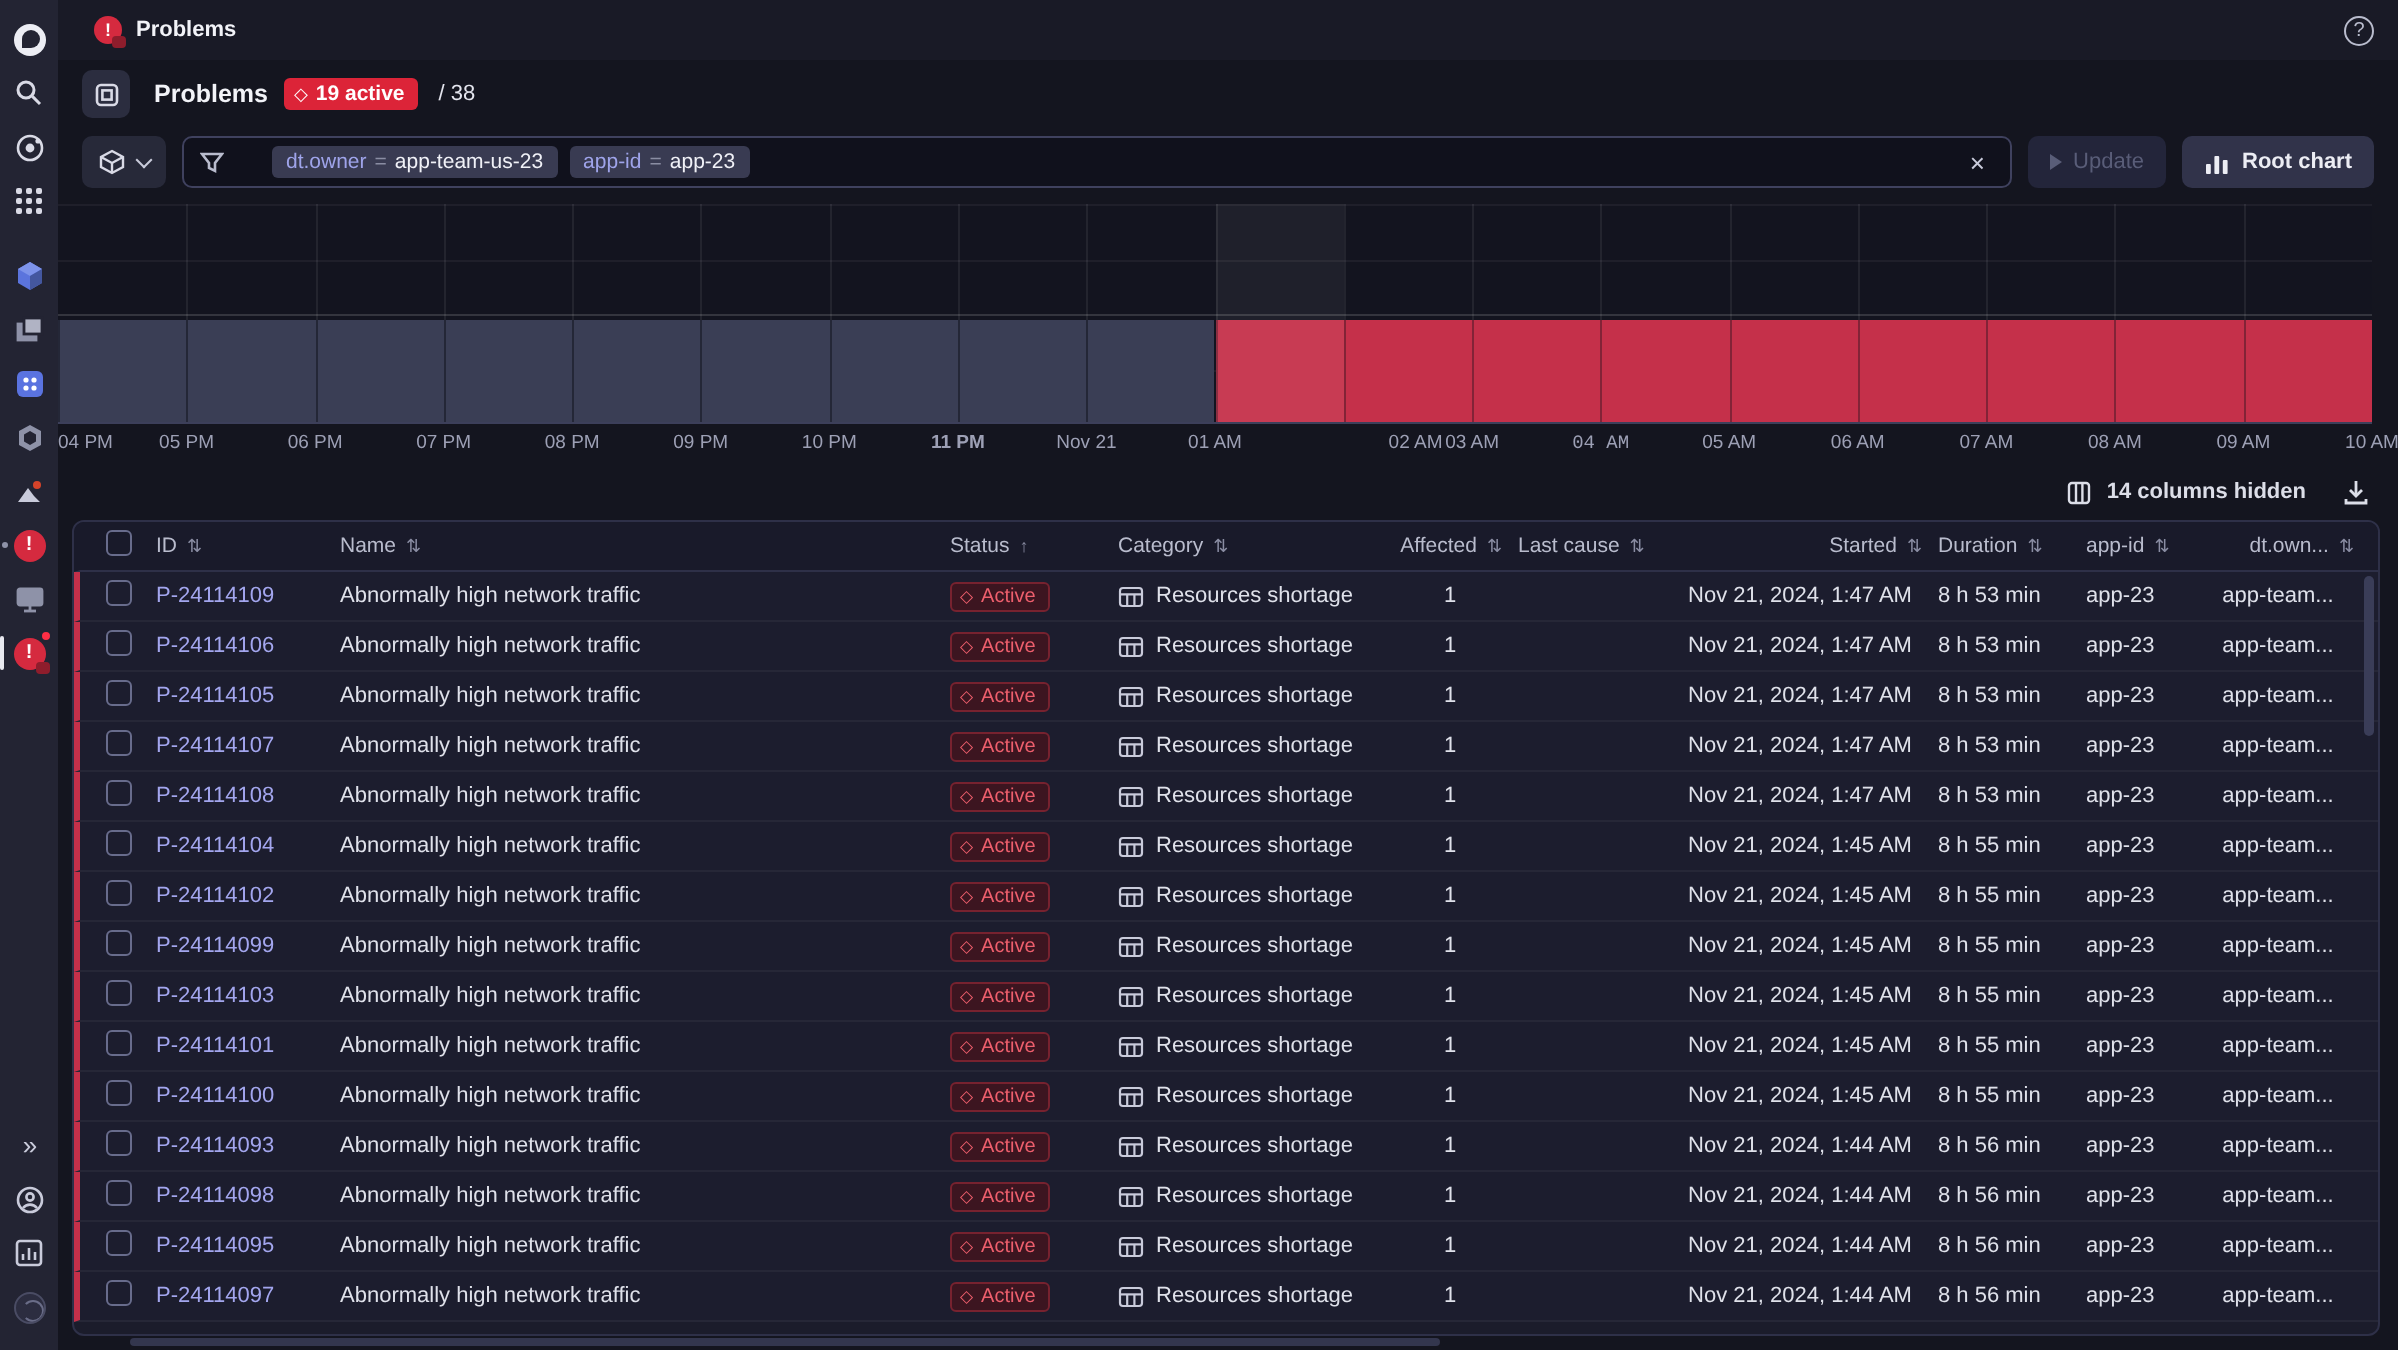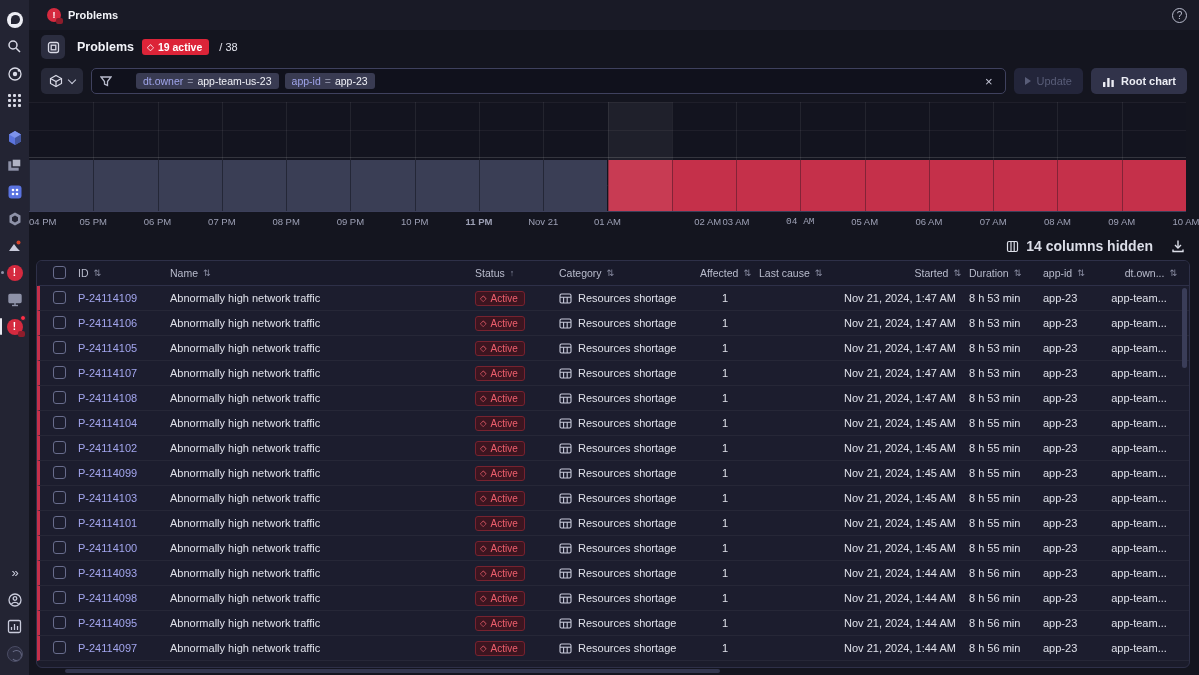--- a/index.html
+++ b/index.html
@@ -96,21 +96,21 @@
   .bar { position:absolute; bottom:0; }
   .bar.closed { background:#3a3e55; border-left:1px solid rgba(10,11,20,0.45); }
   .bar.active { background:#c5304a; border-left:1px solid rgba(10,11,20,0.35); }
   .hl-col { position:absolute; top:0; height:110px; background:rgba(255,255,255,0.055); }
   .x-labels { position:absolute; top:114px; left:0; right:0; height:16px; }
   .x-lab { position:absolute; color:#9da0b5; font-size:9.5px; white-space:nowrap; transform:translateX(-50%); }
   .x-lab.first { transform:none; }
   
   .table-meta { height:28px; flex:0 0 28px; display:flex; align-items:center; justify-content:flex-end;
     gap:18px; padding:0 14px 0 12px; }
-  .cols-hidden { display:flex; align-items:center; gap:7px; color:#dcdee8; font-size:14px; font-weight:bold; cursor:pointer;justify-content:flex-end; }
+  .cols-hidden { display:flex; align-items:center; gap:7px; color:#dcdee8; font-size:11px; font-weight:bold; cursor:pointer;justify-content:flex-end; }
   
   .table-outer { margin:0 9px 0 7px; flex:1; border:1px solid #2e3048; border-radius:6px;
     background:#1b1c2b; overflow:hidden; position:relative; display:flex; flex-direction:column; }
   .grid-row { display:grid; align-items:center;
     grid-template-columns:34px 92px minmax(0,1fr) 84px 140px 60px 80px 130px 74px 58px 84px;
     height:25px; }
   .thead { background:#191a2a; border-bottom:1px solid #2e3048; color:#b9bccd; font-size:10.5px;
     border-left:3px solid transparent; flex:0 0 25px; padding-right:8px; }
   .th { display:flex; align-items:center; gap:5px; cursor:pointer; padding:0 4px; white-space:nowrap; overflow:hidden; }
   .th .arrow { color:#8a8da3; font-size:9px; }

